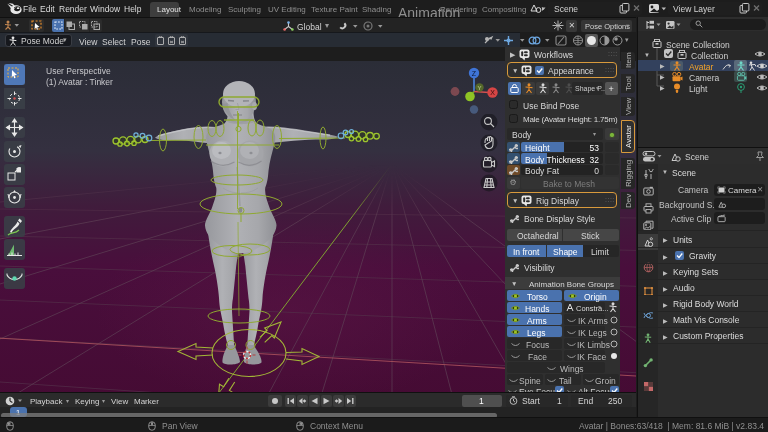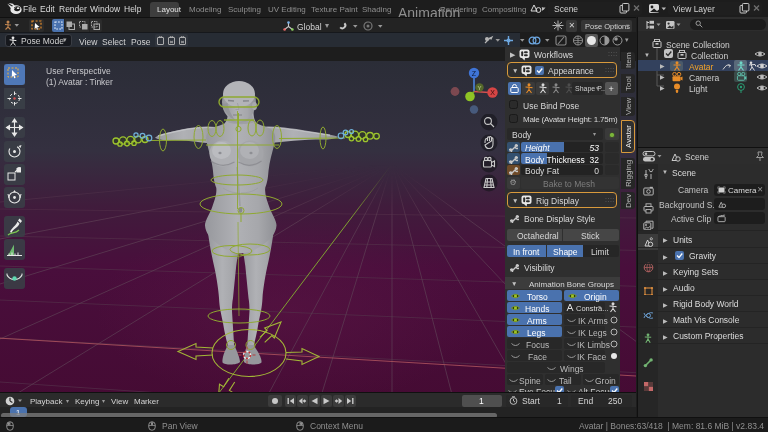--- a/index.html
+++ b/index.html
@@ -566,21 +566,21 @@
   <div class="abs" style="left:100px;top:81px;width:14px;height:12px;background:#3a3a3a;border-radius:2px;"></div>
   <circle class="abs"></circle>
   <svg class="abs" style="left:103px;top:83.5px;" width="8" height="8" viewBox="0 0 8 8">
         <circle cx="4" cy="4" r="2.6" fill="#7bb53a" stroke="#2a2a2a" stroke-width="0.6"></circle>
       </svg>
 
   <div class="abs" style="left:2px;top:94.5px;width:13px;height:10.5px;background:#33506f;border-radius:2px;"></div>
   <svg class="abs" style="left:4px;top:95px;" width="9" height="10" viewBox="0 0 9 10">
         <use href="#boneicon"></use>
       </svg>
-  <div class="abs" style="left:16px;top:94.5px;width:82px;height:10.5px;background:#232323;border-radius:2px;overflow:hidden;font-style:italic;">
+  <div class="abs" style="left:16px;top:94.5px;width:82px;height:10.5px;background:#232323;border-radius:2px;overflow:hidden;">
     <div class="abs" style="left:0;top:0;width:53%;height:100%;background:#4a72ae;"></div>
     <div class="abs" style="left:4px;top:1.5px;color:#fff;">Height</div>
     <div class="abs" style="right:4px;top:1.5px;color:#fff;">53</div>
   </div>
   <div class="abs" style="left:100px;top:94.5px;width:14px;height:10.5px;background:#2a2a2a;border-radius:2px;"></div>
   <div class="abs" style="left:2px;top:106px;width:13px;height:10.5px;background:#33506f;border-radius:2px;"></div>
   <svg class="abs" style="left:4px;top:106.5px;" width="9" height="10" viewBox="0 0 9 10">
         <use href="#boneicon"></use>
       </svg>
   <div class="abs" style="left:16px;top:106px;width:82px;height:10.5px;background:#232323;border-radius:2px;overflow:hidden;">

